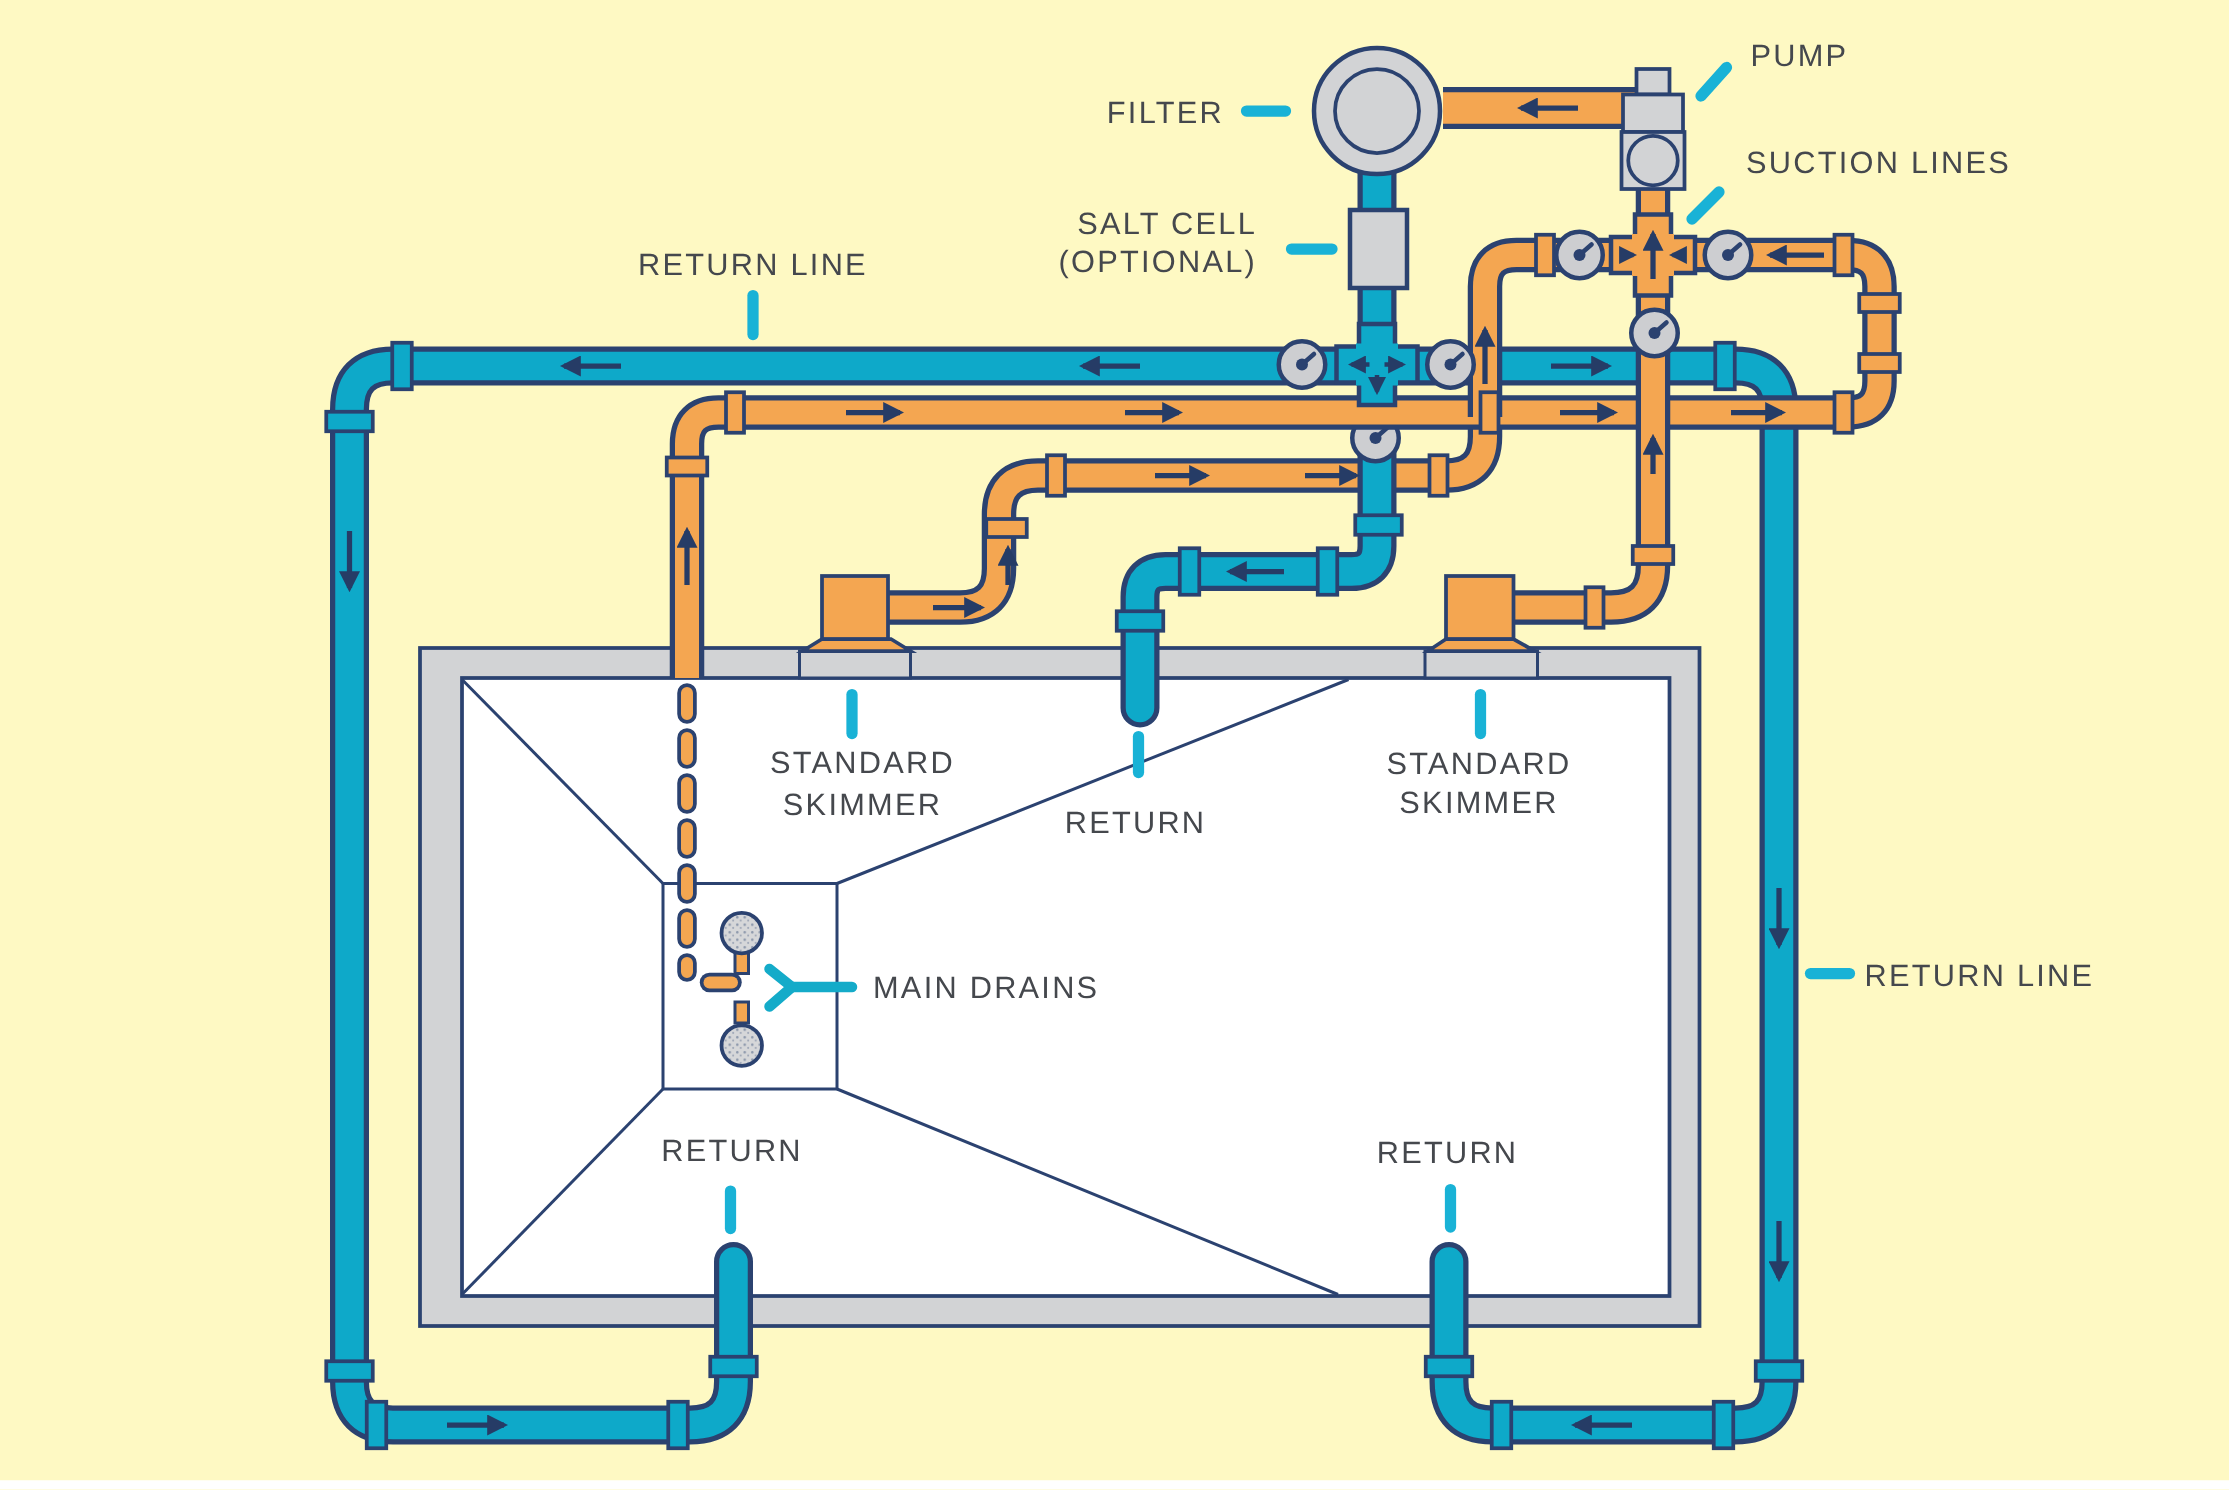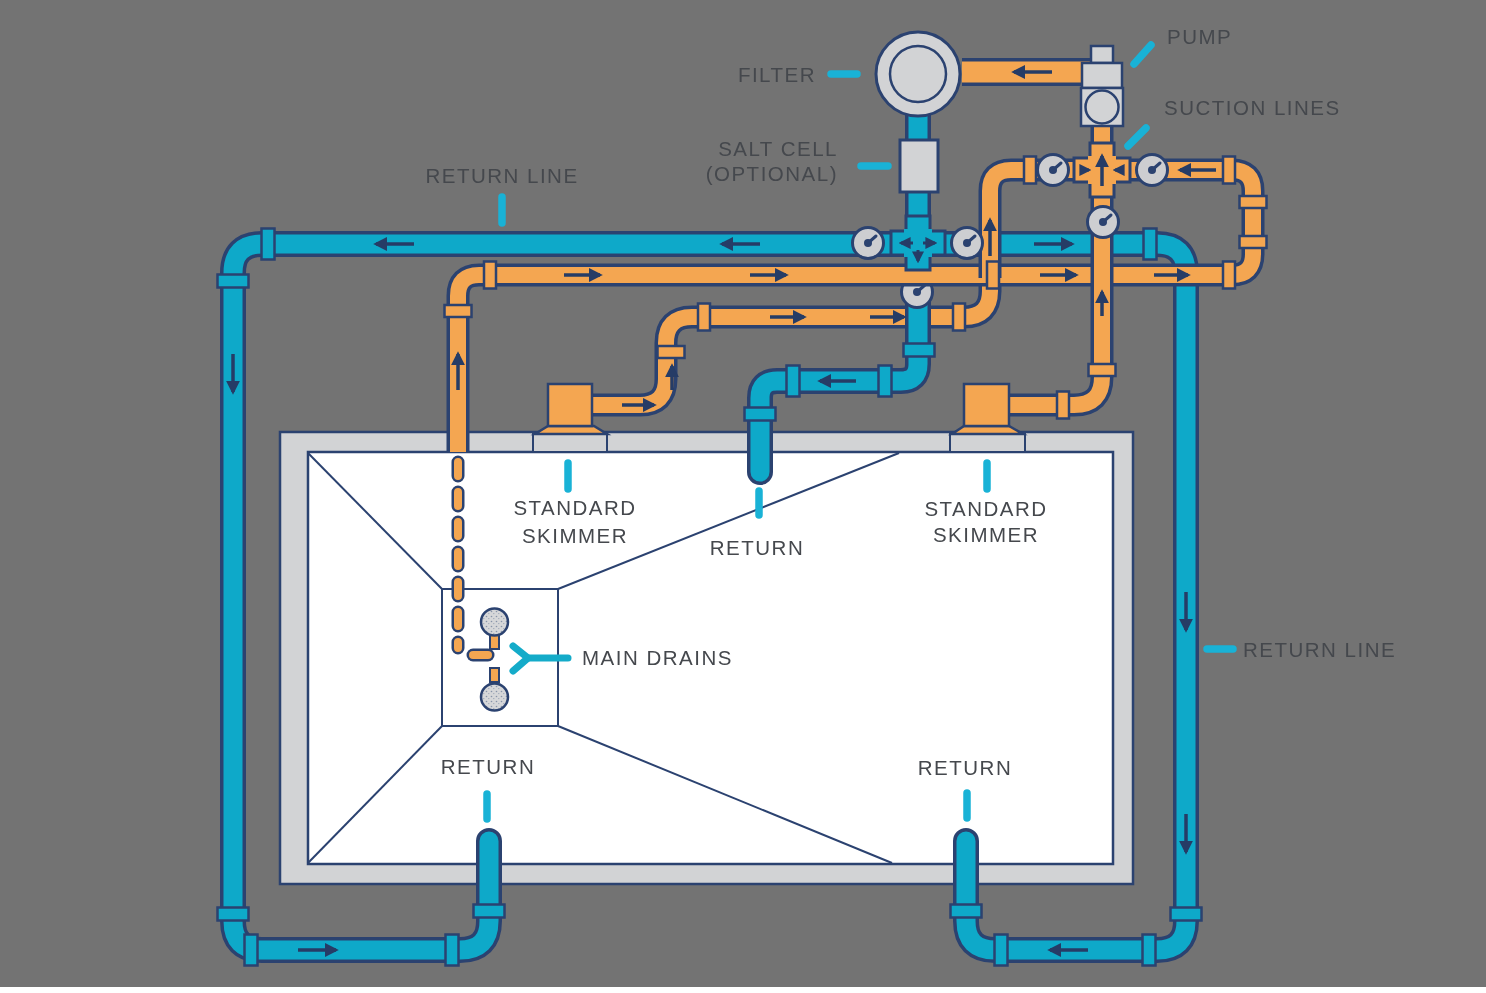--- a/index.html
+++ b/index.html
@@ -1,16 +1,16 @@
 <!DOCTYPE html>
 <html><head>
 <meta charset="utf-8">
 <style>
   html,body{margin:0;padding:0;background:#ffffff;}
-  .stage{position:relative;width:1486px;height:987px;background:#737373;overflow:hidden;}
+  .stage{position:relative;width:1486px;height:987px;background:#fef9c3;overflow:hidden;}
   svg{display:block;}
   text{font-family:"Liberation Sans",sans-serif;fill:#45484d;font-size:20.5px;letter-spacing:1.5px;}
 </style>
 </head>
 <body>
 
 <div class="stage">
 <svg width="1486" height="993" viewBox="0 0 1486 993">
   <defs>
     <marker id="ah" viewBox="0 0 10 10" refX="8" refY="5" markerWidth="4" markerHeight="4" orient="auto" markerUnits="strokeWidth">

